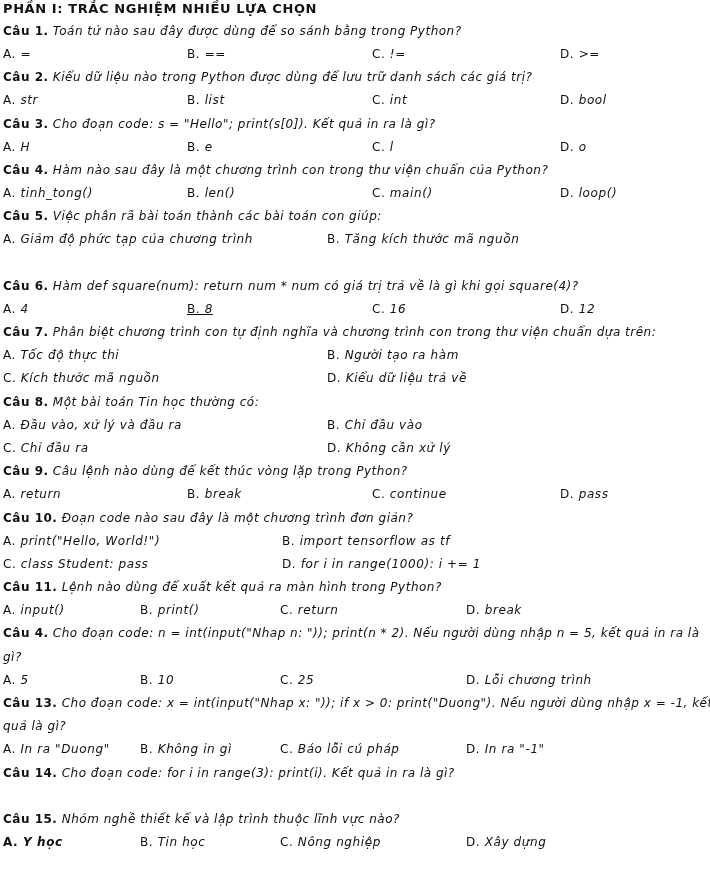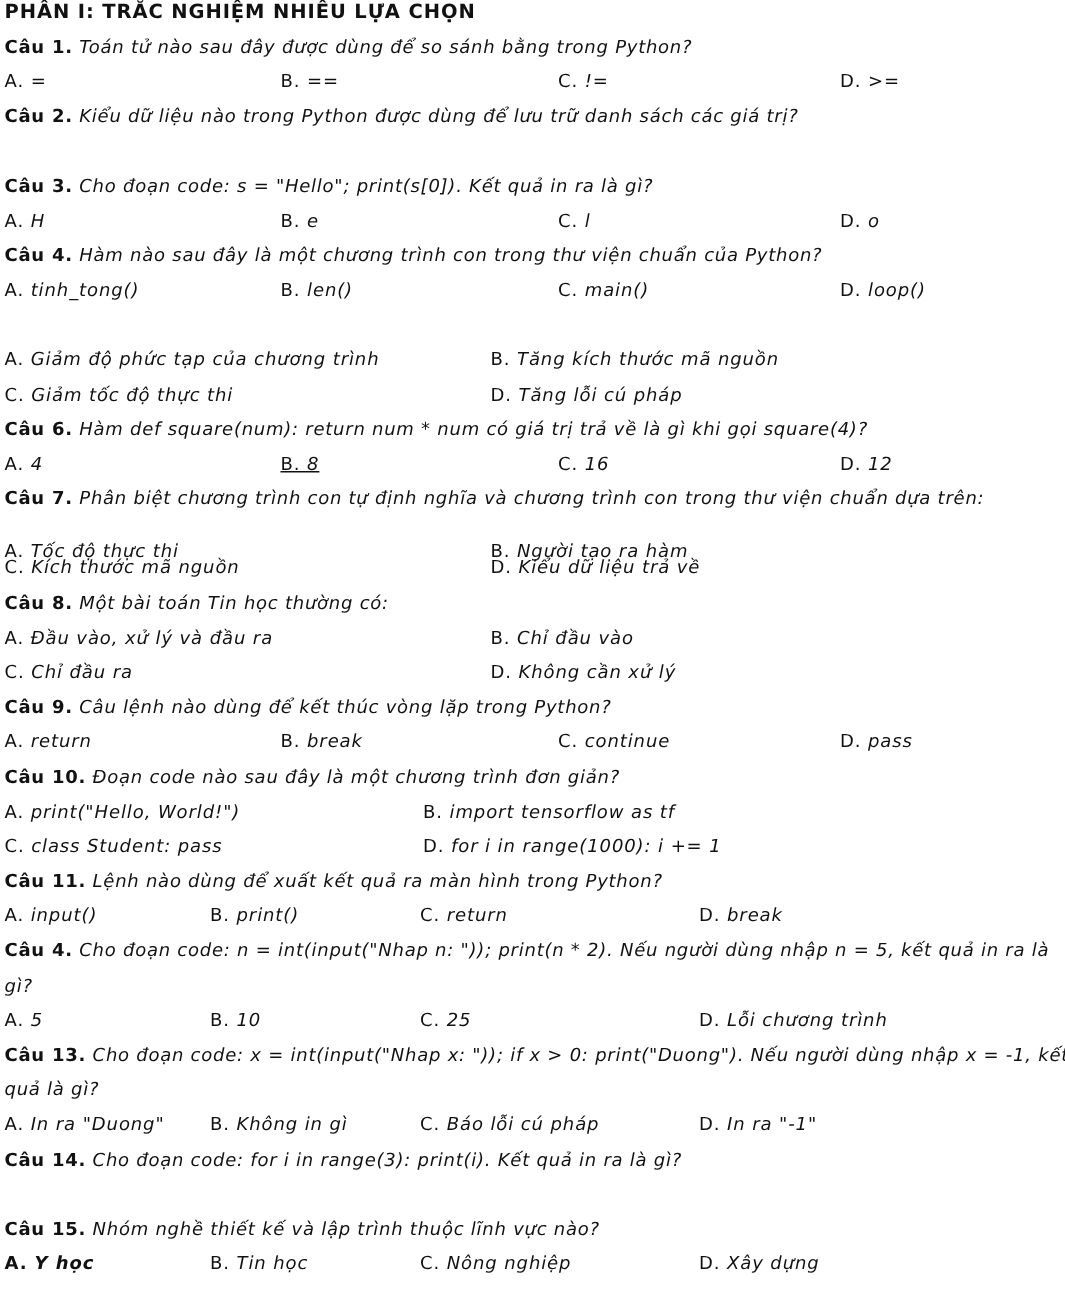--- a/index.html
+++ b/index.html
@@ -40,20 +40,26 @@
   <div class="row" style="top:47px;">
     <span class="opt" style="left:3px;"><span class="letter">A. </span><span>=</span></span>
     <span class="opt" style="left:187px;"><span class="letter">B. </span><span>==</span></span>
     <span class="opt" style="left:372px;"><span class="letter">C. </span><span>!=</span></span>
     <span class="opt" style="left:560px;"><span class="letter">D. </span><span>&gt;=</span></span>
   </div>
 
   <div class="row" style="top:70px;">
     <span class="q"><span class="qnum">Câu 2.</span><span> Kiểu dữ liệu nào trong Python được dùng để lưu trữ danh sách các giá trị?</span></span>
   </div>
+  <div class="row" style="top:93px;">
+    <span class="opt" style="left:3px;"><span class="letter">A. </span><span>str</span></span>
+    <span class="opt" style="left:187px;"><span class="letter">B. </span><span>list</span></span>
+    <span class="opt" style="left:372px;"><span class="letter">C. </span><span>int</span></span>
+    <span class="opt" style="left:560px;"><span class="letter">D. </span><span>bool</span></span>
+  </div>
 
   <div class="row" style="top:117px;">
     <span class="q"><span class="qnum">Câu 3.</span><span> Cho đoạn code: s = "Hello"; print(s[0]). Kết quả in ra là gì?</span></span>
   </div>
   <div class="row" style="top:140px;">
     <span class="opt" style="left:3px;"><span class="letter">A. </span><span>H</span></span>
     <span class="opt" style="left:187px;"><span class="letter">B. </span><span>e</span></span>
     <span class="opt" style="left:372px;"><span class="letter">C. </span><span>l</span></span>
     <span class="opt" style="left:560px;"><span class="letter">D. </span><span>o</span></span>
   </div>
@@ -61,43 +67,42 @@
   <div class="row" style="top:163px;">
     <span class="q"><span class="qnum">Câu 4.</span><span> Hàm nào sau đây là một chương trình con trong thư viện chuẩn của Python?</span></span>
   </div>
   <div class="row" style="top:186px;">
     <span class="opt" style="left:3px;"><span class="letter">A. </span><span>tinh_tong()</span></span>
     <span class="opt" style="left:187px;"><span class="letter">B. </span><span>len()</span></span>
     <span class="opt" style="left:372px;"><span class="letter">C. </span><span>main()</span></span>
     <span class="opt" style="left:560px;"><span class="letter">D. </span><span>loop()</span></span>
   </div>
 
+  <div class="row" style="top:209px;">
+    <span class="q"><span class="qnum">Câu 5.</span><span> Việc phân rã bài toán thành các bài toán con giúp:</span></span>
+  </div>
   <div class="row" style="top:232px;">
     <span class="opt" style="left:327px;"><span class="letter">B. </span><span>Tăng kích thước mã nguồn</span></span>
     <span class="opt" style="left:3px;"><span class="letter">A. </span><span>Giảm độ phức tạp của chương trình</span></span>
-  </div>
-  <div class="row" style="top:256px;">
-    <span class="opt" style="left:3px;"><span class="letter">C. </span><span>Giảm tốc độ thực thi</span></span>
-    <span class="opt" style="left:327px;"><span class="letter">D. </span><span>Tăng lỗi cú pháp</span></span>
   </div>
 
   <div class="row" style="top:279px;">
     <span class="q"><span class="qnum">Câu 6.</span><span> Hàm def square(num): return num * num có giá trị trả về là gì khi gọi square(4)?</span></span>
   </div>
   <div class="row" style="top:302px;padding-left:44px;">
     <span class="opt" style="left:3px;"><span class="letter">A. </span><span>4</span></span>
     <span class="opt" style="left:187px;text-decoration:underline;"><span class="letter">B. </span><span>8</span></span>
     <span class="opt" style="left:372px;"><span class="letter">C. </span><span>16</span></span>
     <span class="opt" style="left:560px;"><span class="letter">D. </span><span>12</span></span>
   </div>
 
   <div class="row" style="top:325px;">
     <span class="q"><span class="qnum">Câu 7.</span><span> Phân biệt chương trình con tự định nghĩa và chương trình con trong thư viện chuẩn dựa trên:</span></span>
   </div>
-  <div class="row" style="top:348px;margin-top:12px;">
+  <div class="row" style="top:348px;">
     <span class="opt" style="left:3px;"><span class="letter">A. </span><span>Tốc độ thực thi</span></span>
     <span class="opt" style="left:327px;"><span class="letter">B. </span><span>Người tạo ra hàm</span></span>
   </div>
   <div class="row" style="top:371px;">
     <span class="opt" style="left:3px;"><span class="letter">C. </span><span>Kích thước mã nguồn</span></span>
     <span class="opt" style="left:327px;"><span class="letter">D. </span><span>Kiểu dữ liệu trả về</span></span>
   </div>
 
   <div class="row" style="top:395px;">
     <span class="q"><span class="qnum">Câu 8.</span><span> Một bài toán Tin học thường có:</span></span>

